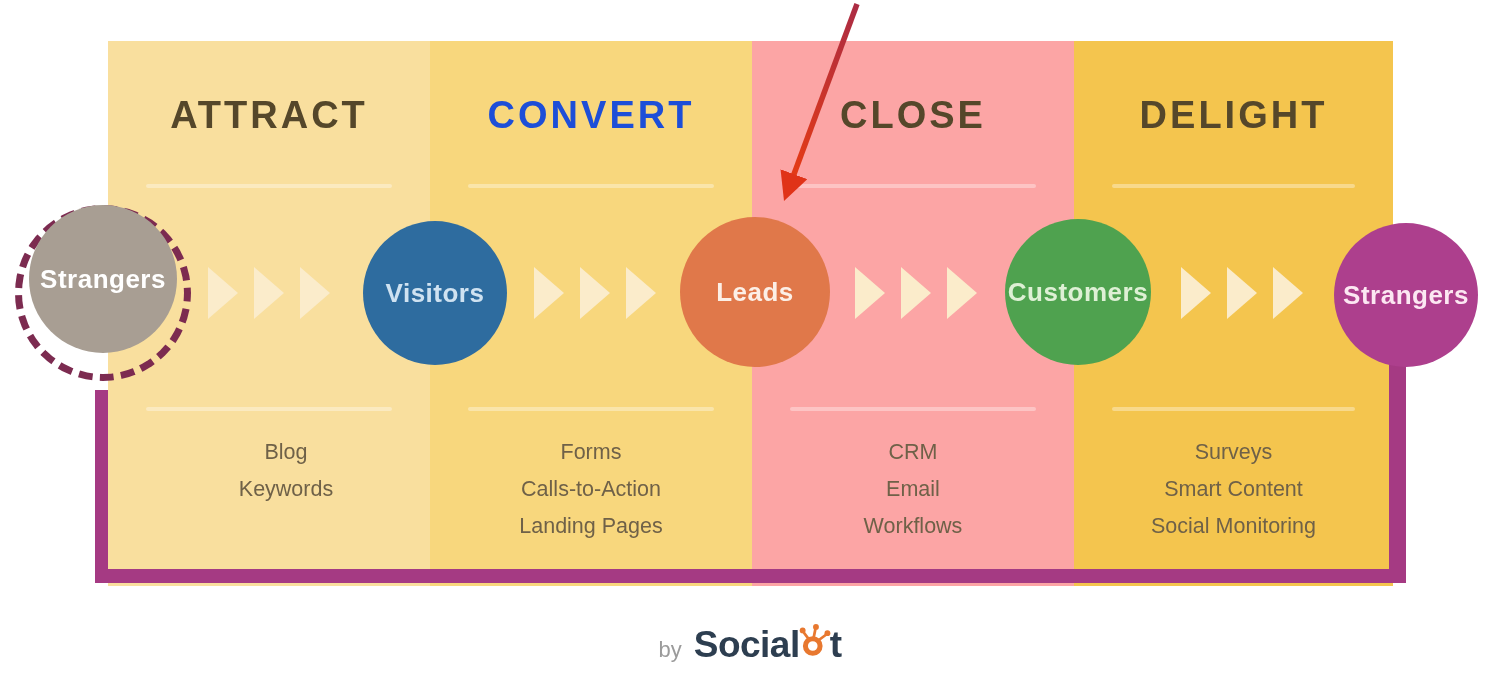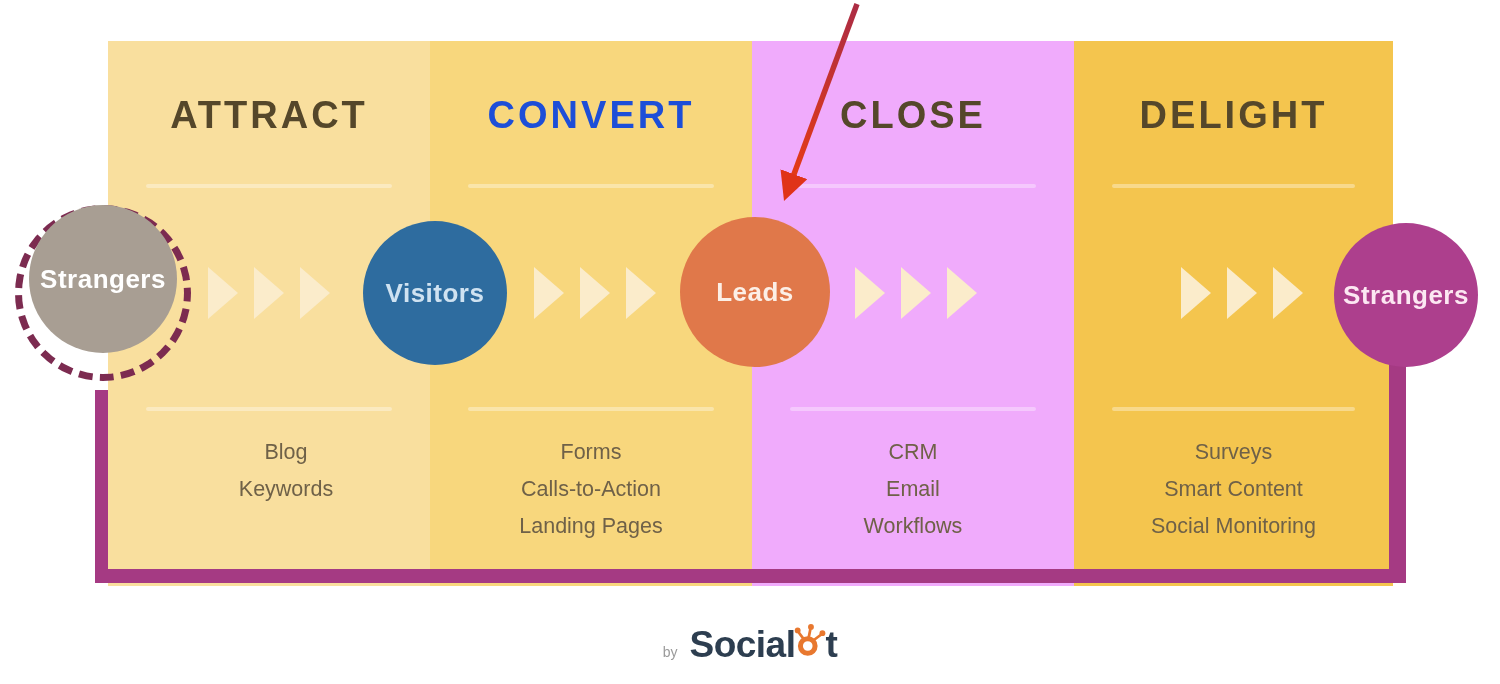--- a/index.html
+++ b/index.html
@@ -62,21 +62,21 @@
   }
 
   
   .arrow { position:absolute; left:730px; top:0; }
 
   
   .footer {
     position:absolute; left:0; right:0; top:624px;
     display:flex; align-items:baseline; justify-content:center; gap:12px;
   }
-  .by { font-size:14px; }
+  .by { font-size:22px; }
   .brand { font-size:37px; font-weight:700; letter-spacing:-0.5px; }
   .brand .sprocket { vertical-align:baseline; margin:0 -2px 0 -1px; }
 </style>
 </head>
 <body>
 
 <div class="canvas">
 
   <section class="panel p0" style="background-color: rgb(249, 223, 158);">
     <h2 class="stage-heading" style="color: rgb(85, 71, 42);">ATTRACT</h2>
@@ -92,21 +92,21 @@
     <h2 class="stage-heading" style="color: #1d4ed8;">CONVERT</h2>
     <div class="divider d-top" style="background-color: rgba(255, 255, 255, 0.35);"></div>
     <div class="divider d-bottom" style="background-color: rgba(255, 255, 255, 0.35);"></div>
     <div class="tools" style="color: rgb(111, 97, 72);">
       <div>Forms</div>
       <div>Calls-to-Action</div>
       <div>Landing Pages</div>
     </div>
   </section>
 
-  <section class="panel p2" style="background-color: #f0abfc;">
+  <section class="panel p2" style="background-color: #fca5a5;">
     <h2 class="stage-heading" style="color: rgb(85, 71, 42);">CLOSE</h2>
     <div class="divider d-top" style="background-color: rgba(255, 255, 255, 0.35);"></div>
     <div class="divider d-bottom" style="background-color: rgba(255, 255, 255, 0.35);"></div>
     <div class="tools" style="color: rgb(111, 97, 72);">
       <div>CRM</div>
       <div>Email</div>
       <div>Workflows</div>
     </div>
   </section>
 
@@ -149,20 +149,23 @@
   <div class="ring" style="border-color: rgb(124, 43, 80);"></div>
 
   <div class="circle c0" style="background-color: rgb(168, 158, 147);">
     <span class="circle-label" style="color: rgb(255, 255, 255);">Strangers</span>
   </div>
   <div class="circle c1" style="background-color: rgb(46, 108, 159);">
     <span class="circle-label" style="color: rgb(207, 226, 241);">Visitors</span>
   </div>
   <div class="circle c2" style="background-color: rgb(224, 120, 74);">
     <span class="circle-label" style="color: rgb(252, 239, 230);">Leads</span>
+  </div>
+  <div class="circle c3" style="background-color: rgb(79, 162, 79);">
+    <span class="circle-label" style="color: rgb(222, 240, 213);">Customers</span>
   </div>
   <div class="circle c4" style="background-color: rgb(173, 63, 141);">
     <span class="circle-label" style="color: rgb(252, 231, 242);">Strangers</span>
   </div>
 
   <svg class="arrow" width="150" height="225" viewBox="0 0 150 225">
     <defs>
       <linearGradient id="ag" x1="1" y1="0" x2="0.35" y2="1">
         <stop offset="0" stop-color="#ab2c44"></stop>
         <stop offset="1" stop-color="#e23a17"></stop>

